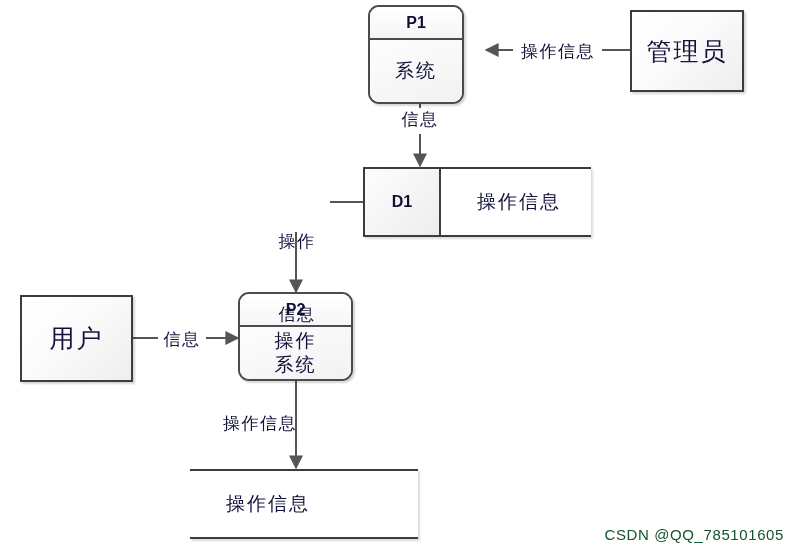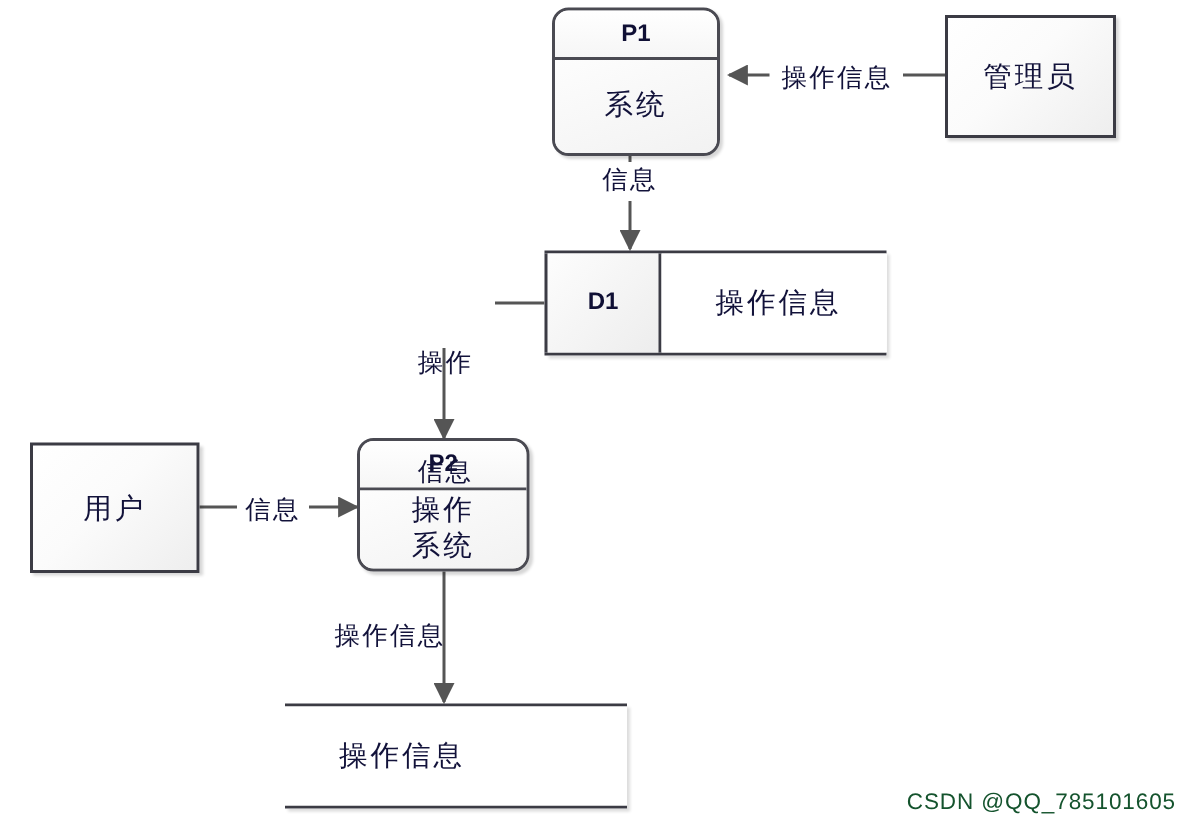--- a/index.html
+++ b/index.html
@@ -28,21 +28,21 @@
     box-shadow: 2px 2px 2px rgba(0,0,0,0.16);
   }
   
   .entity {
     border: 2px solid #3b3b44;
     display: flex;
     align-items: center;
     justify-content: center;
   }
   .entity .label {
-    font-size: 19px;
+    font-size: 25px;
     letter-spacing: 2px;
     color: #12123a;
   }
   
   .process {
     border: 2px solid #4a4a52;
     border-radius: 11px;
     display: flex;
     flex-direction: column;
     overflow: hidden;
@@ -156,21 +156,21 @@
   <g>
     <line x1="133" y1="338" x2="158" y2="338" stroke="#555555" stroke-width="2"></line>
     <line x1="206" y1="338" x2="238" y2="338" stroke="#555555" stroke-width="2" marker-end="url(#arrow)"></line>
   </g>
 
   <g>
     <line x1="296" y1="381" x2="296" y2="468" stroke="#555555" stroke-width="2" marker-end="url(#arrow)"></line>
   </g>
 </svg>
 
-<div class="node process" style="left:368px; top:5px; width:112px; height:99px;">
+<div class="node process" style="left:368px; top:5px; width:96px; height:99px;">
   <div class="phead">P1</div>
   <div class="pbody">系统</div>
 </div>
 
 <div class="node entity" style="left:630px; top:10px; width:114px; height:82px;">
   <span class="label">管理员</span>
 </div>
 
 <div class="store" style="left:363px; top:167px; width:228px; height:70px;">
   <div class="skey" style="width:78px;">D1</div>

